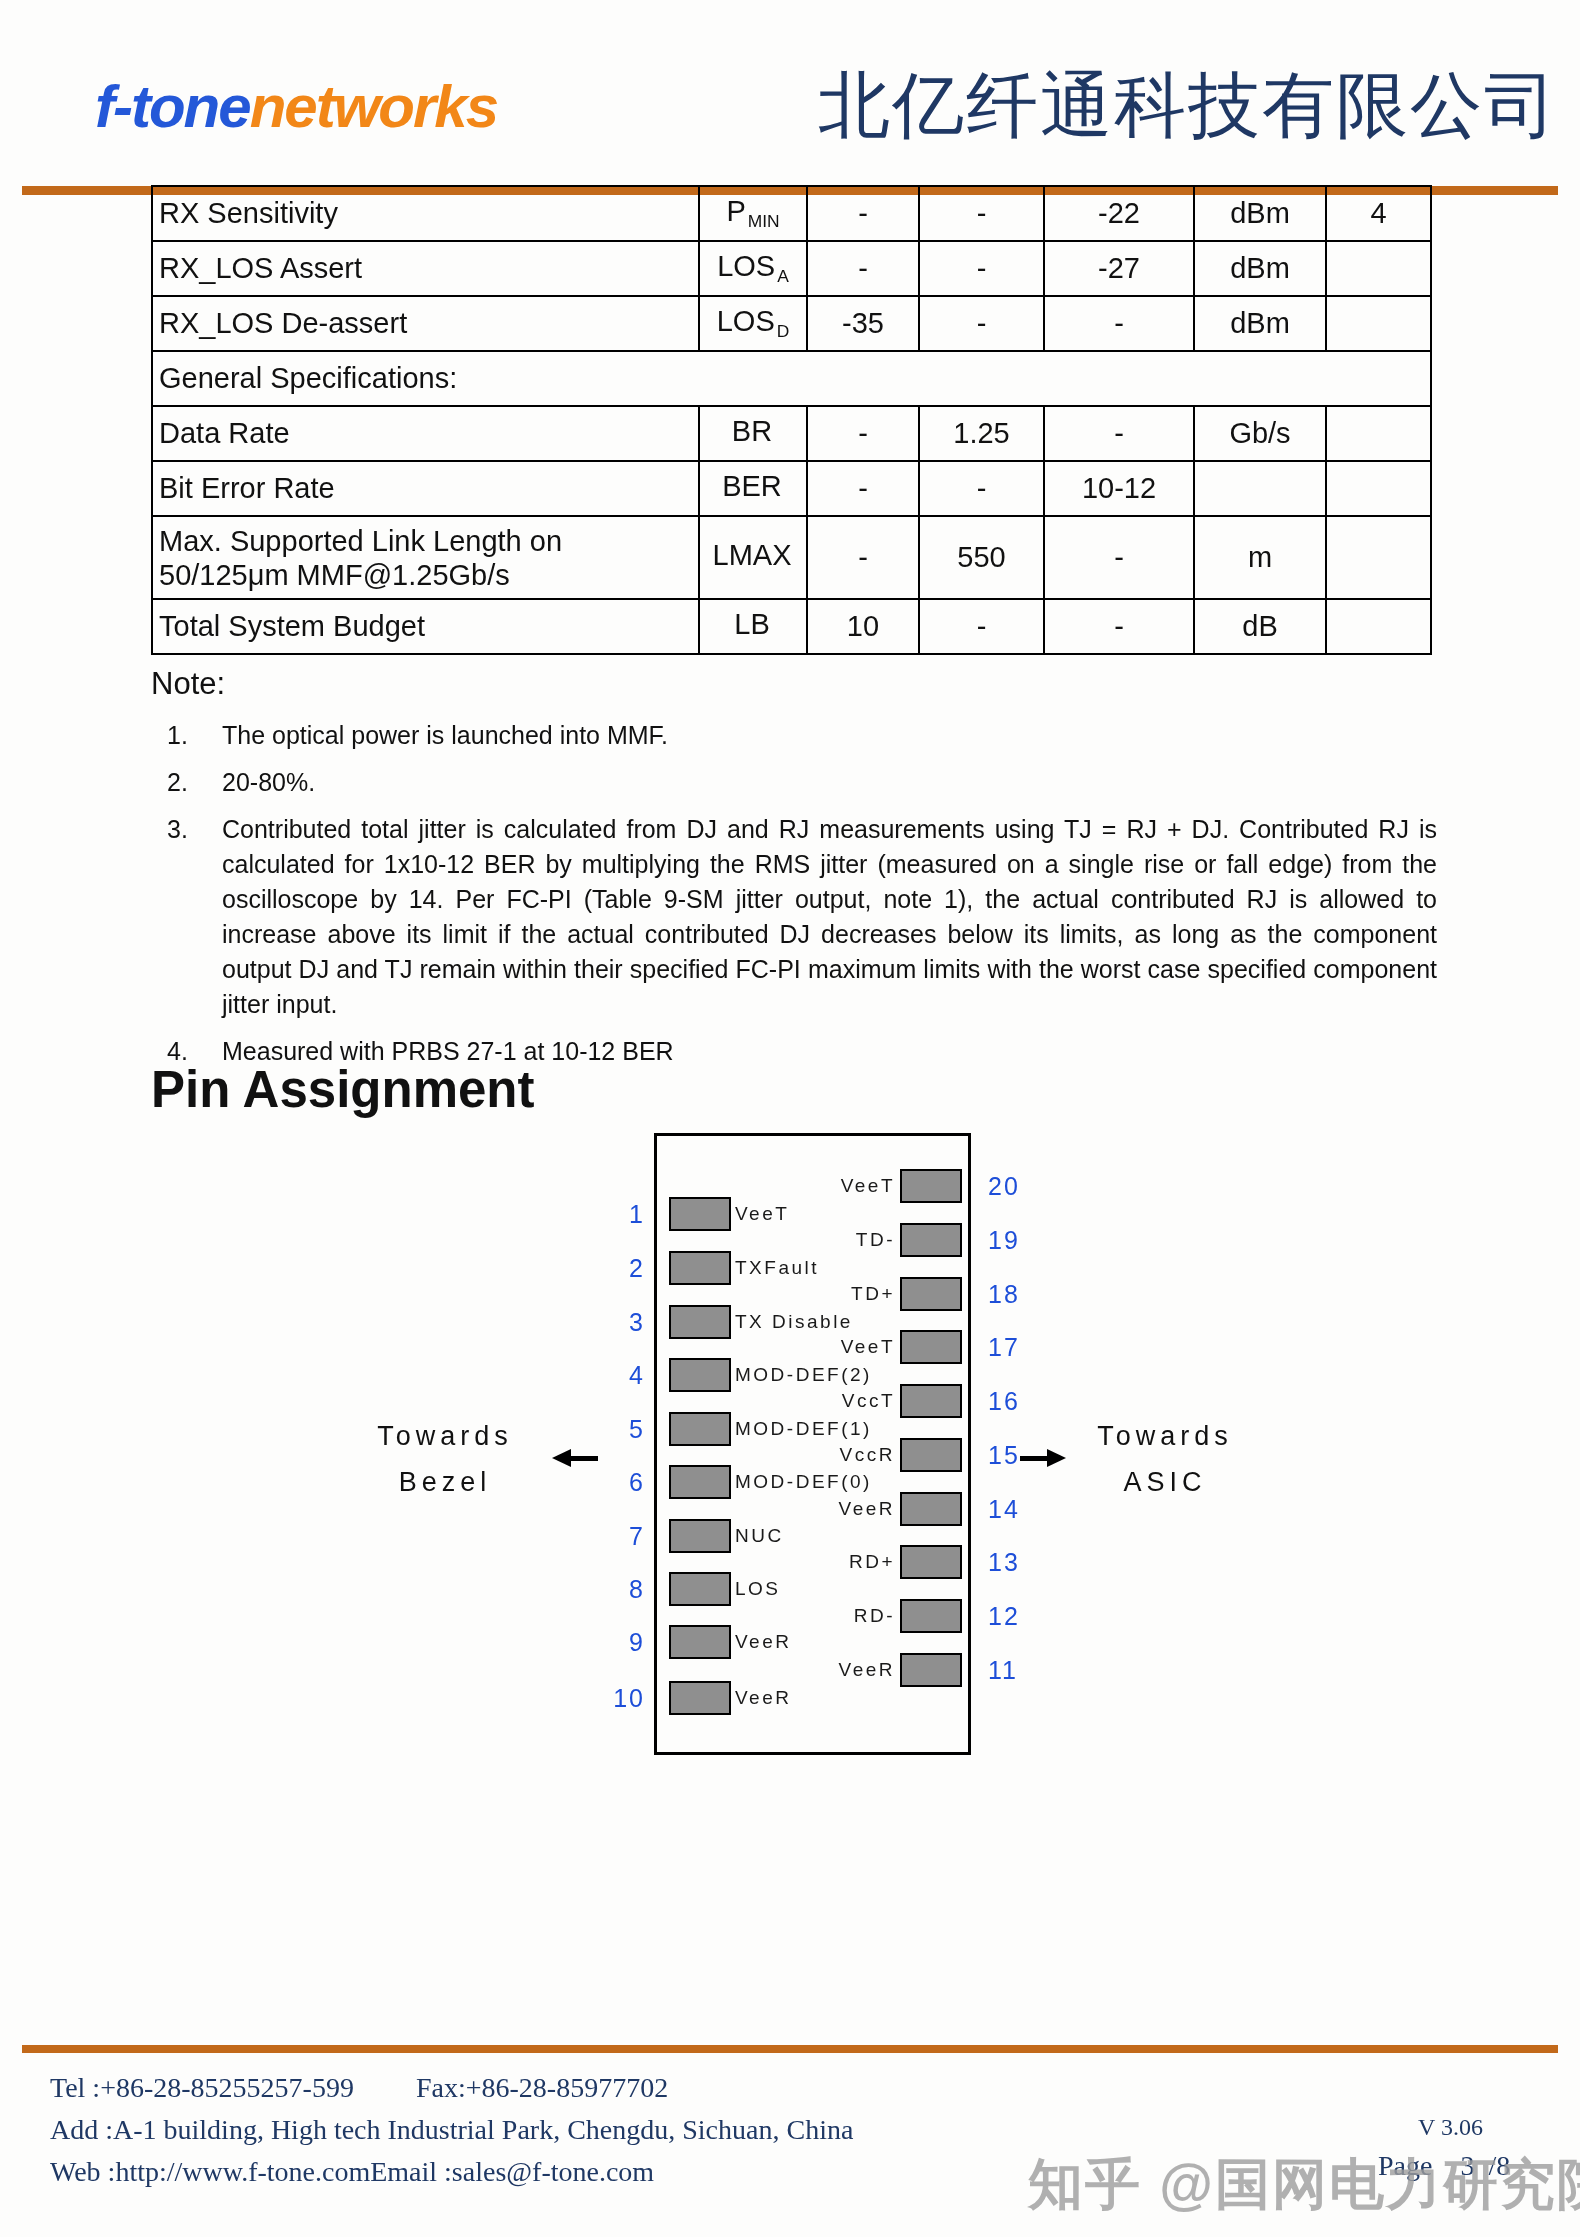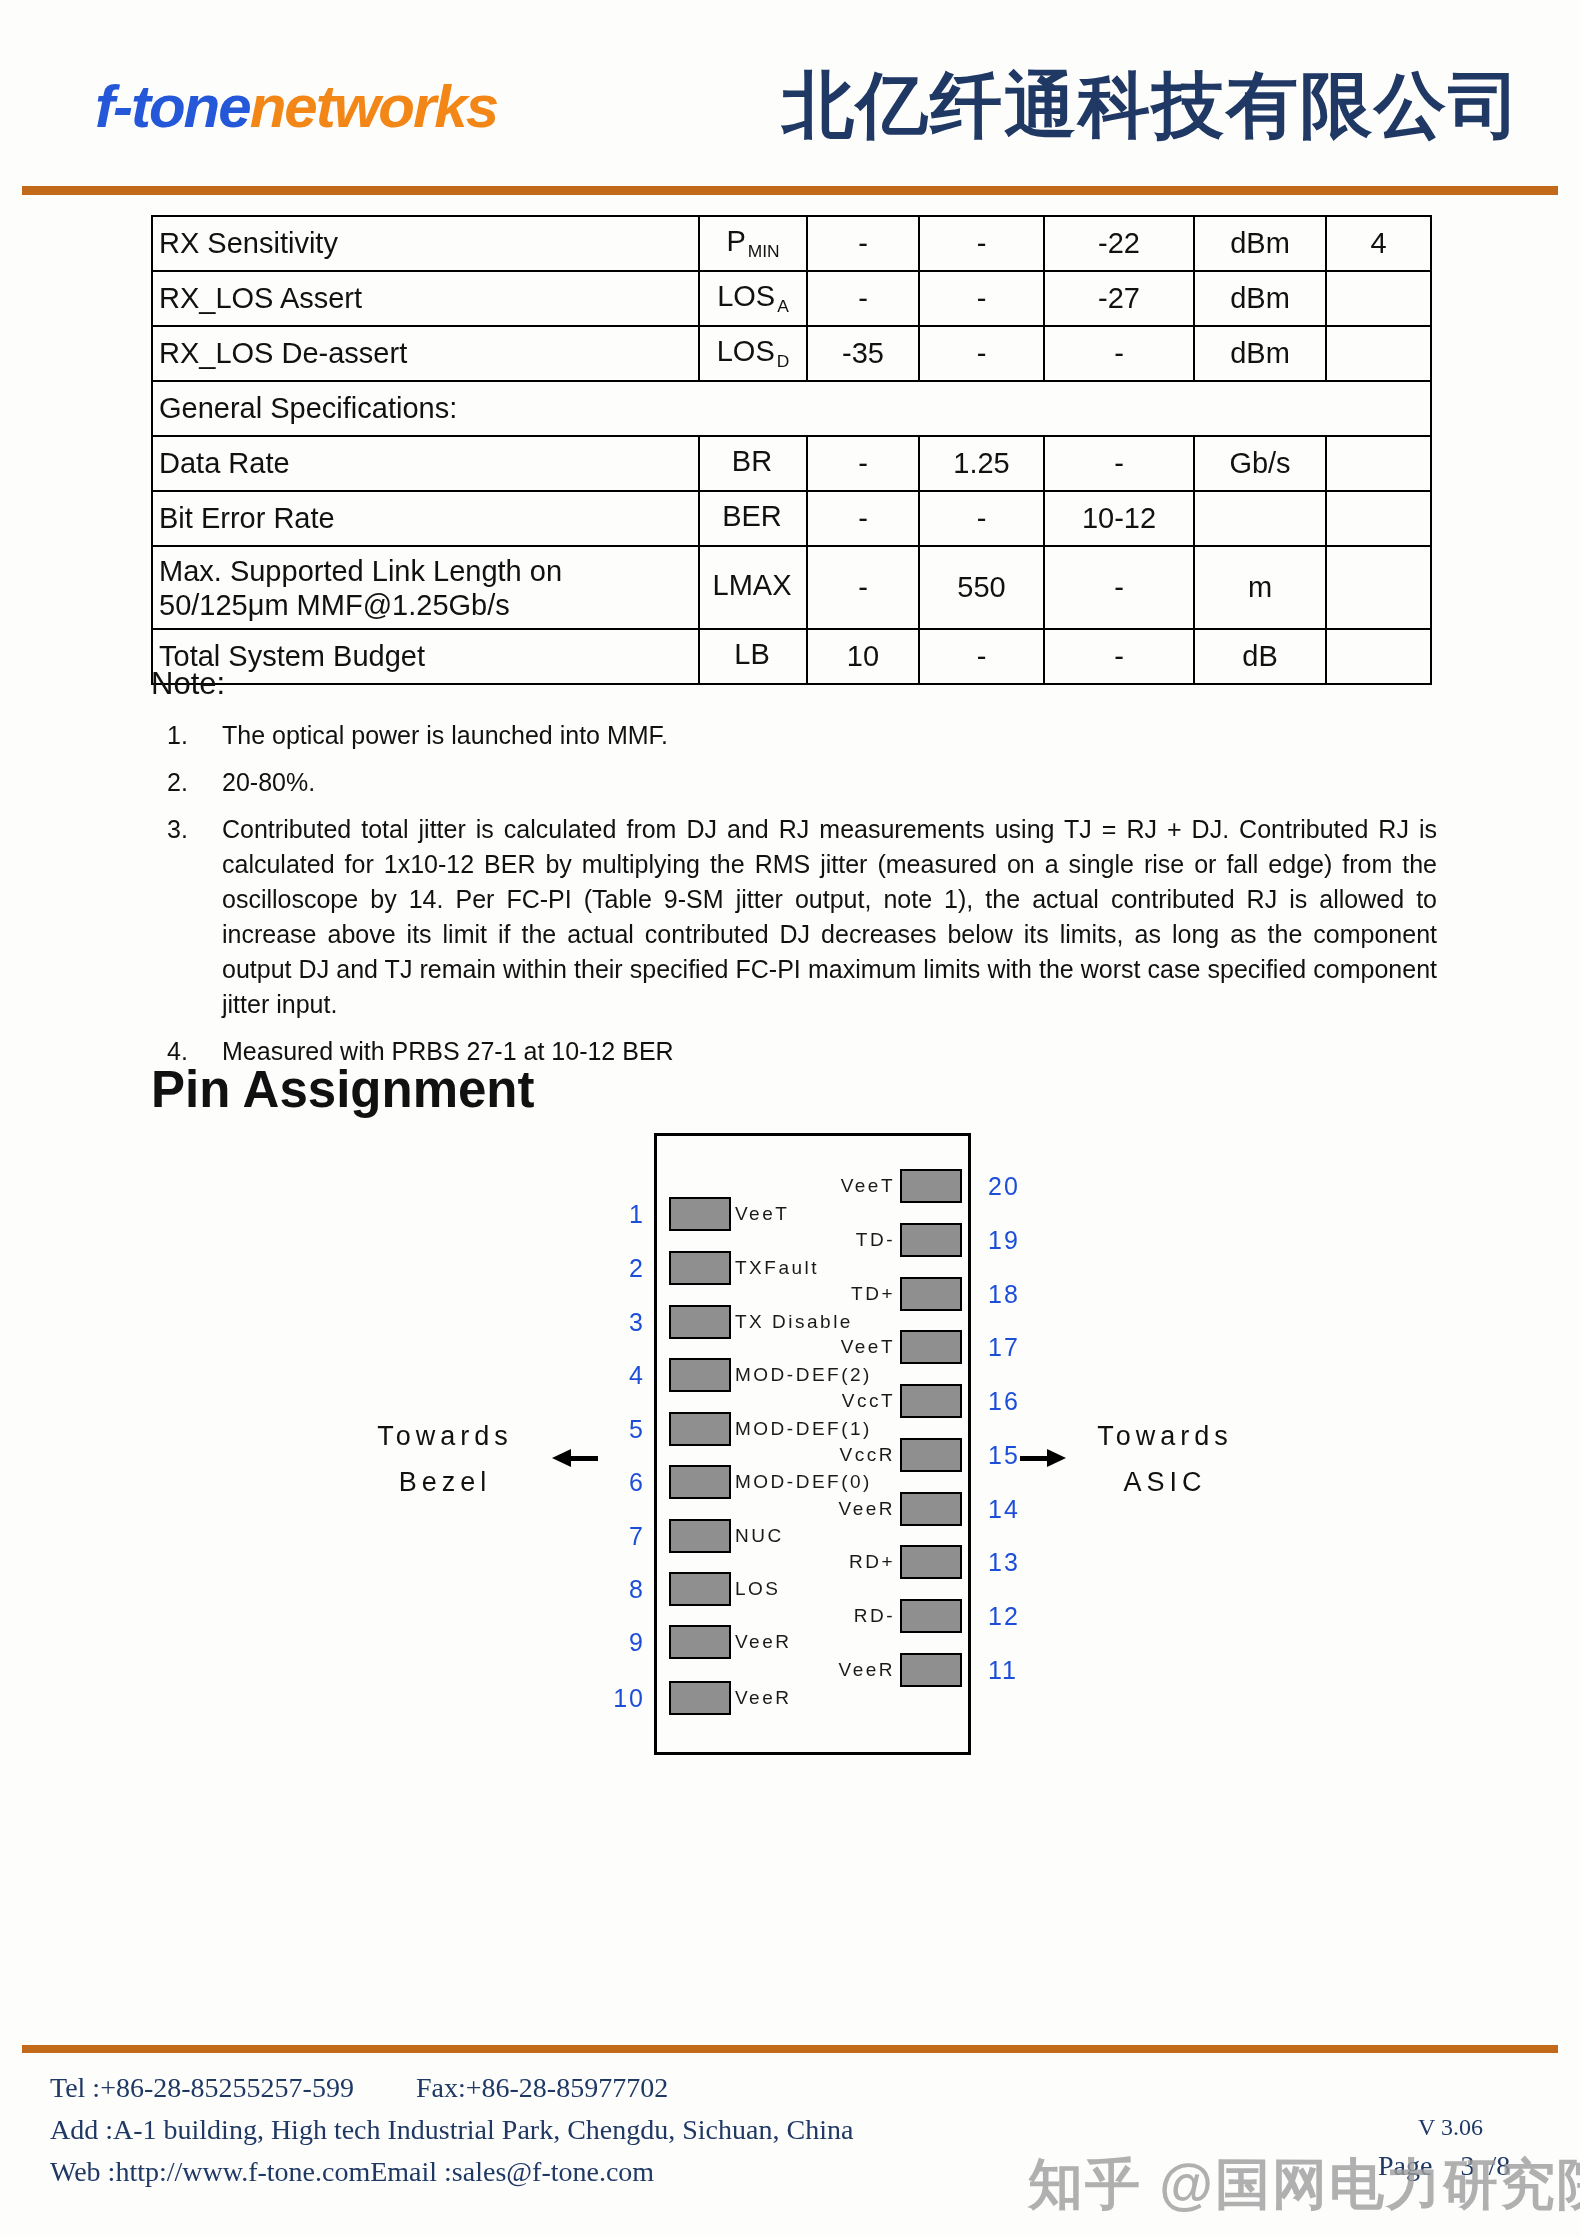--- a/index.html
+++ b/index.html
@@ -5,26 +5,26 @@
   html,body { margin:0; padding:0; background:#e8e8e8; }
   .page {
     position:relative; width:1580px; height:2237px; margin:0 auto;
     background:#fdfdfc; overflow:hidden;
     font-family:"Liberation Sans", sans-serif; color:#111;
   }
   
   .logo { position:absolute; left:95px; top:72px; font-size:60px; font-weight:bold; font-style:italic; letter-spacing:-2px; white-space:nowrap; }
   .logo .p1 { color:var(--logo_blue,#2458d8); }
   .logo .p2 { color:var(--logo_orange,#f28718); }
-  .cn-title { position:absolute; left:782px; top:58px; width:730px; font-family:"Liberation Serif", serif; font-weight:bold; font-size:72px; color:var(--navy,#1e3a5f); white-space:nowrap; letter-spacing:2px; }
+  .cn-title { position:absolute; left:818px; top:58px; width:730px; font-family:"Liberation Serif", serif; font-weight:normal; font-size:72px; color:var(--navy,#1e3a5f); white-space:nowrap; letter-spacing:2px; }
   .rule { position:absolute; left:22px; width:1536px; height:9px; background:var(--accent,#c2691a); }
   .rule.top { top:186px; }
   .rule.bottom { top:2045px; height:8px; }
   
-  table.spec { position:absolute; left:151px; top:215px; border-collapse:collapse; table-layout:fixed; }
+  table.spec { position:absolute; left:151px; top:185px; border-collapse:collapse; table-layout:fixed; }
   table.spec td { border:2px solid #000; font-size:29px; text-align:center; padding:0; overflow:hidden; }
   table.spec td.param { text-align:left; padding-left:6px; }
   table.spec tr { height:55px; }
   table.spec tr.tall { height:83px; }
   table.spec td.param .wrap2 { line-height:34px; }
   .sub { font-size:0.60em; vertical-align:-0.30em; margin-left:2px; }
   
   .notes { position:absolute; left:151px; top:666px; width:1286px; }
   .notes h3 { margin:0 0 16px 0; font-size:31px; font-weight:400; }
   .note-item { position:relative; padding-left:71px; margin-bottom:12px; font-size:25px; line-height:35px; }

